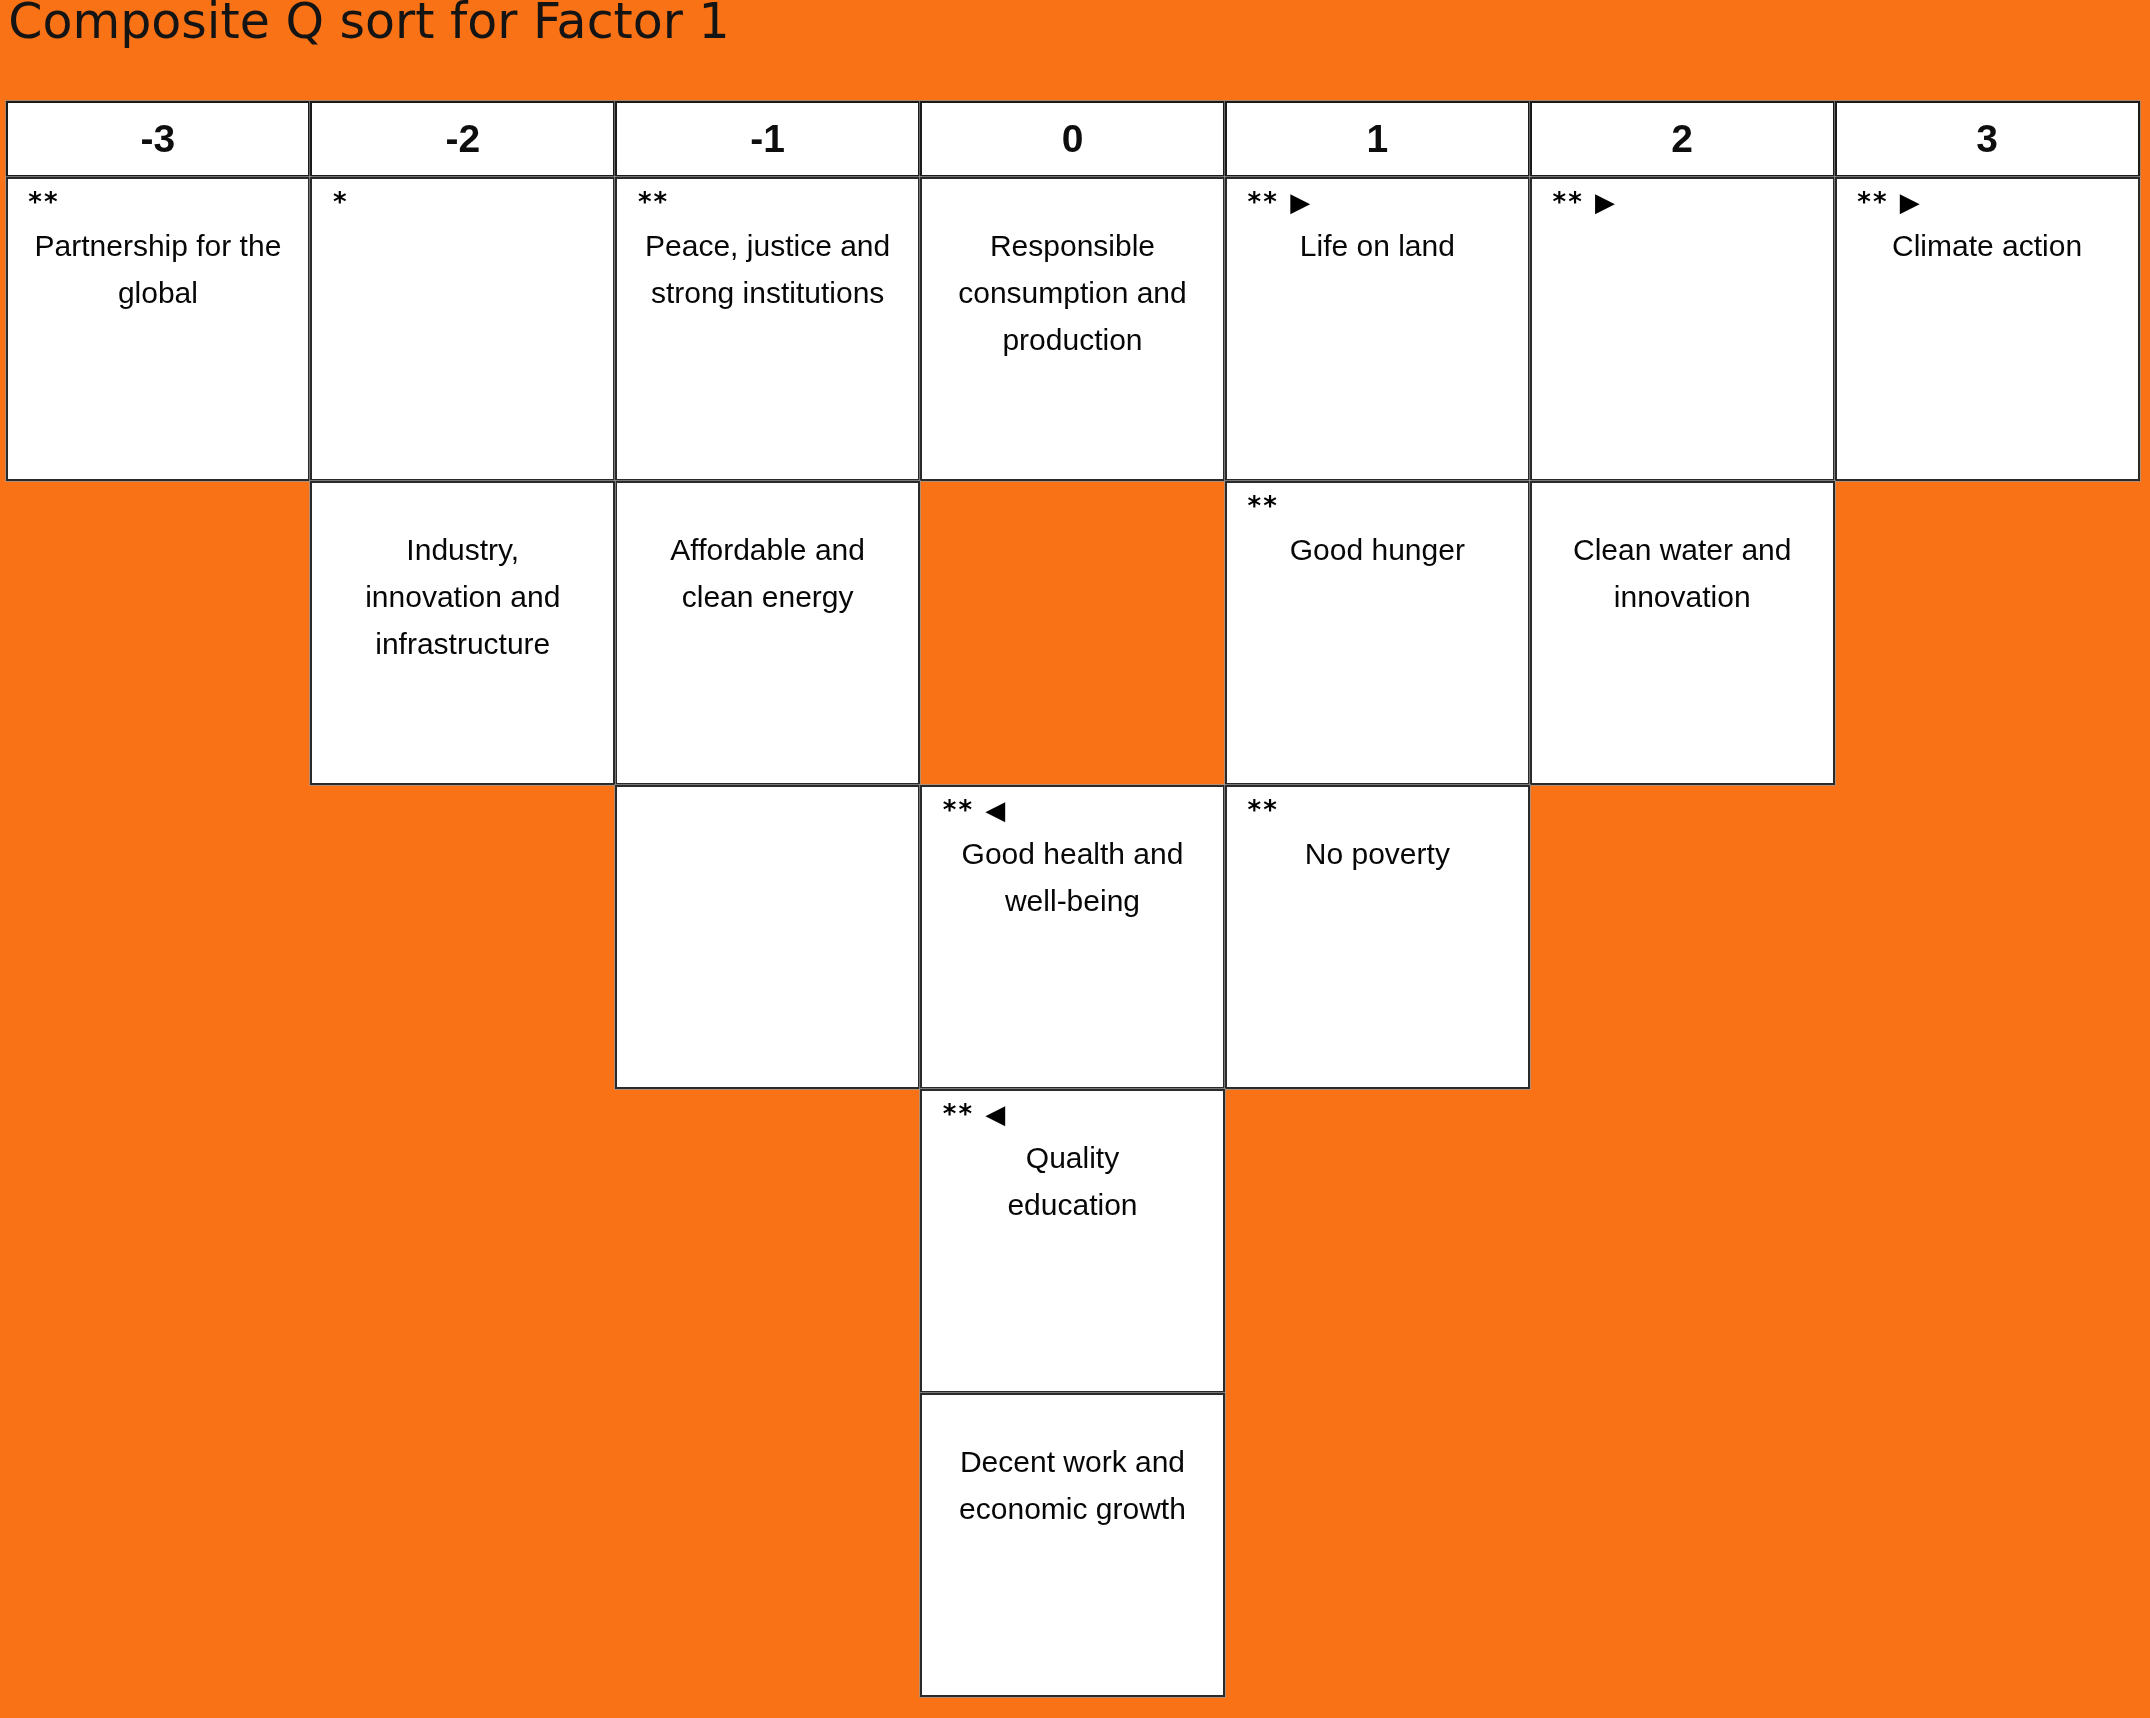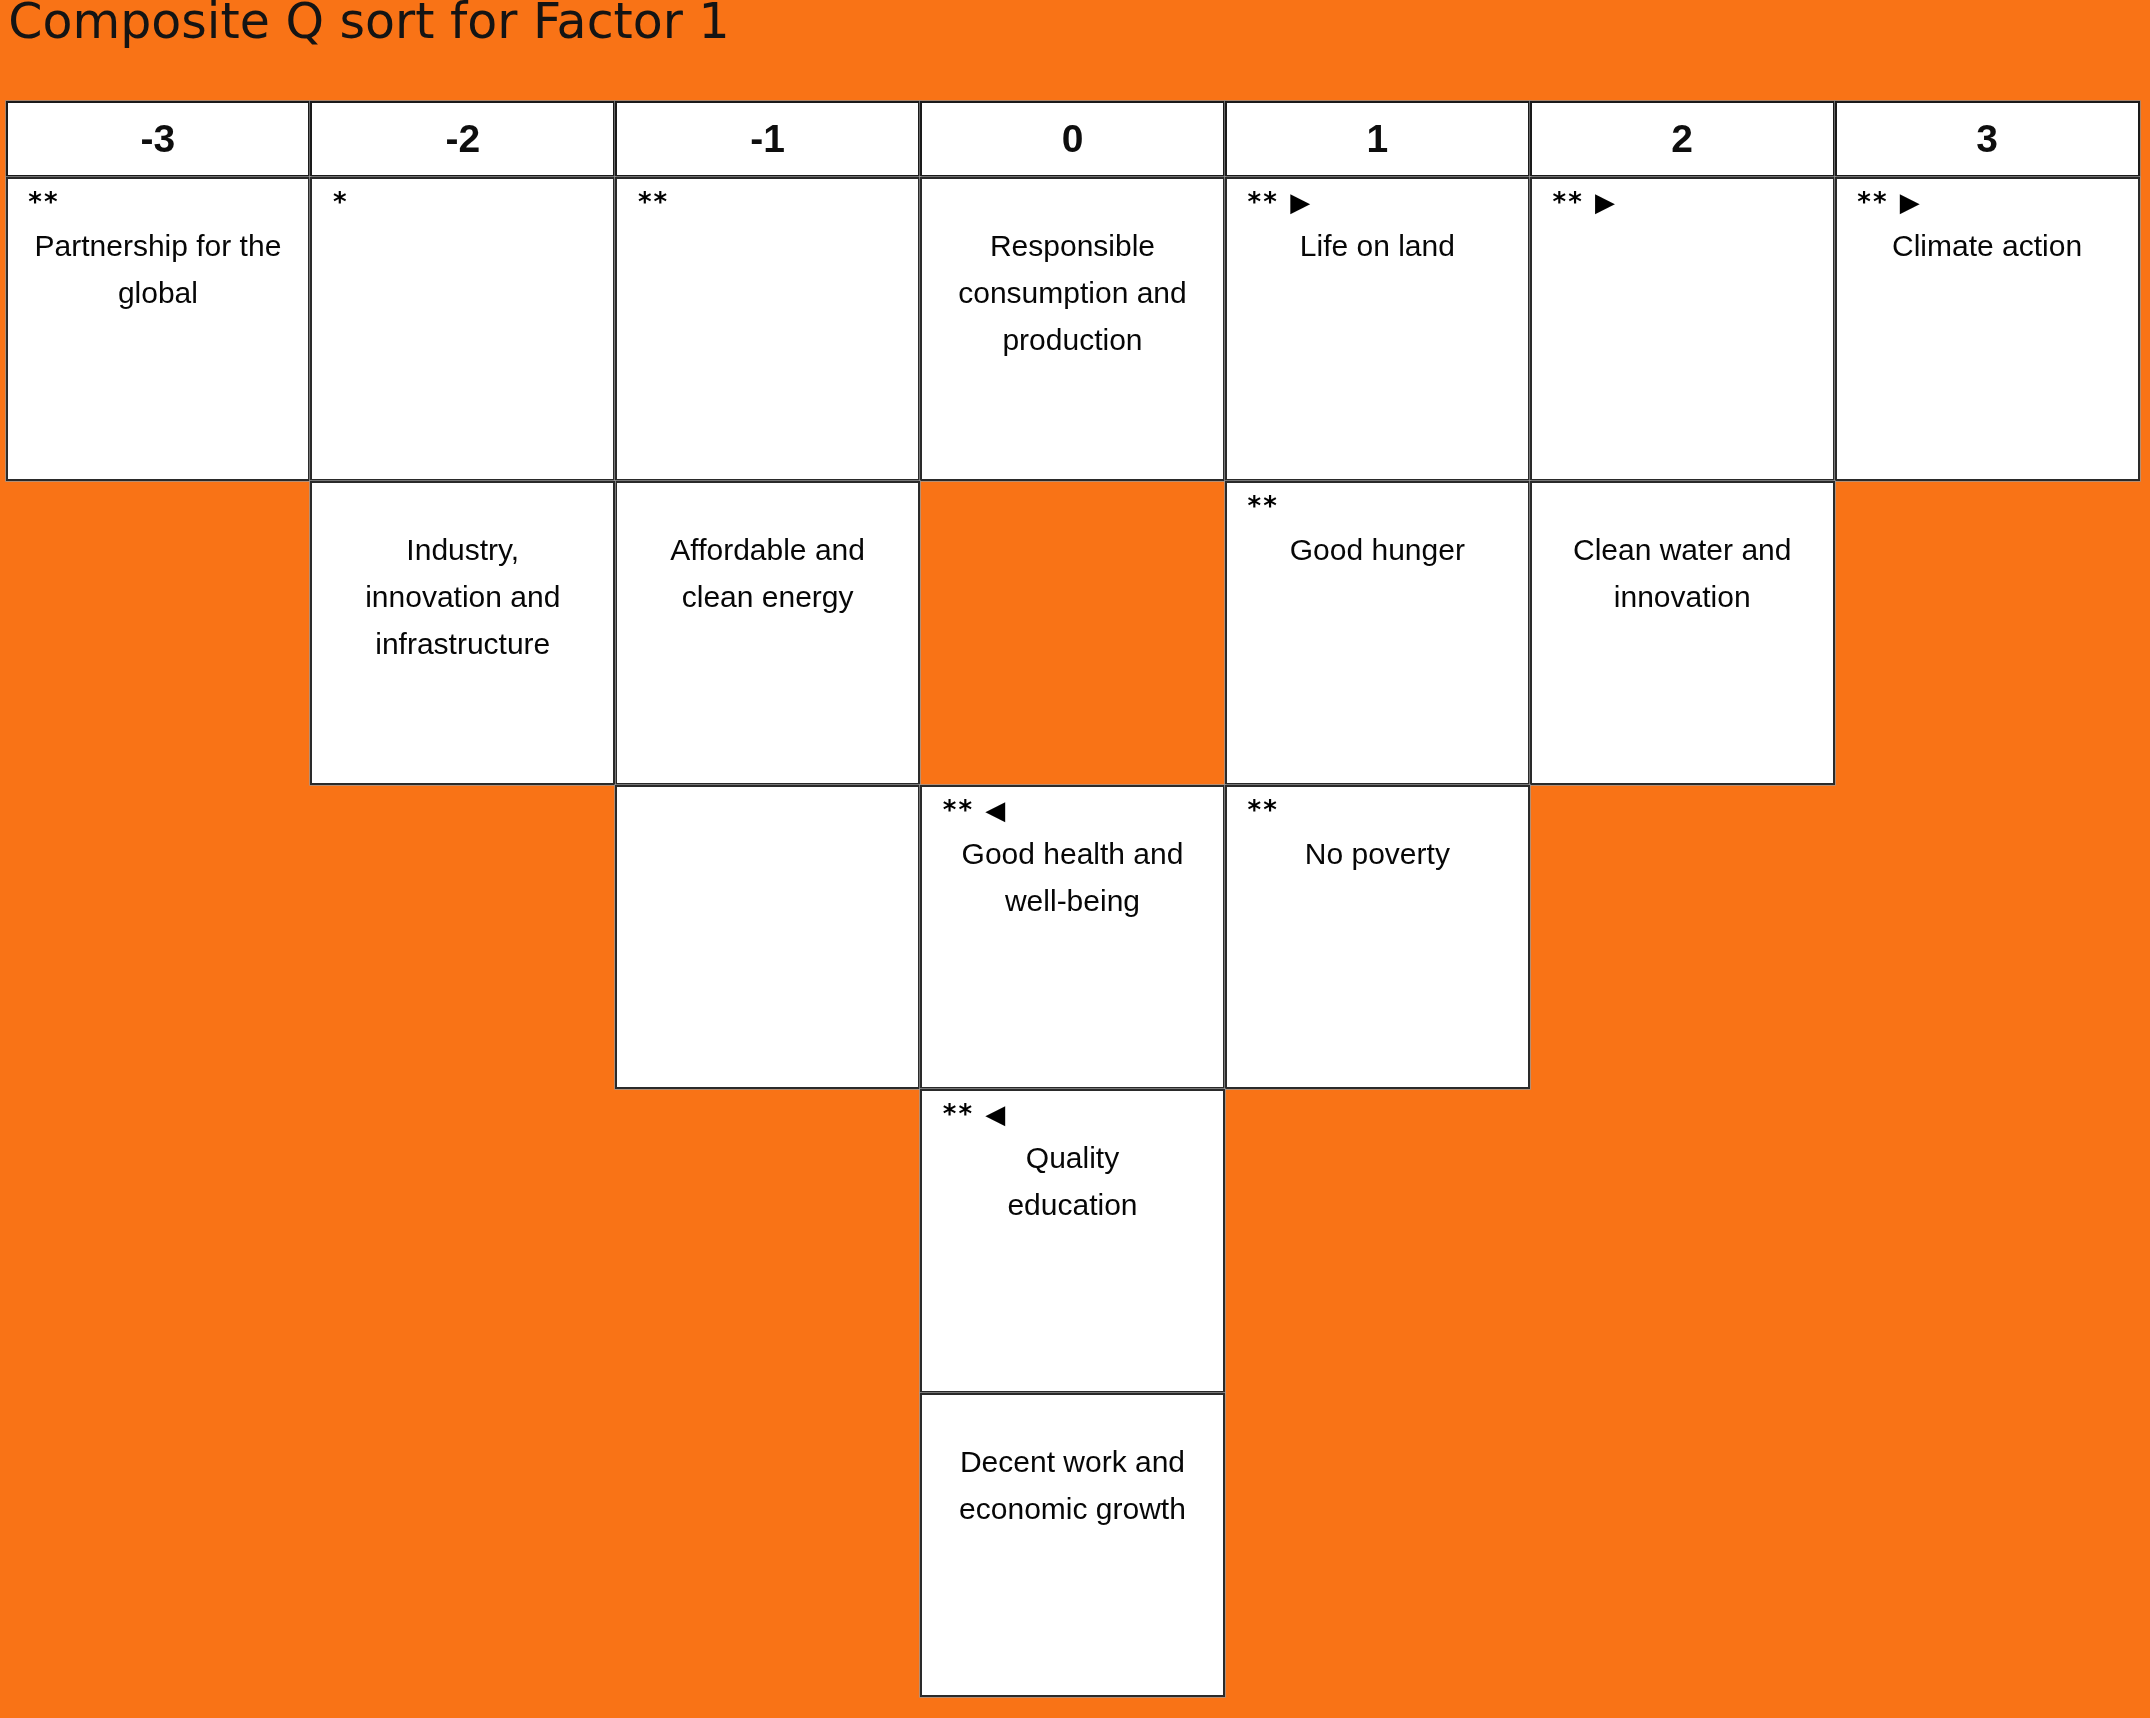--- a/index.html
+++ b/index.html
@@ -99,20 +99,21 @@
 
     <div class="cell" style="grid-area:2/1">
       <span class="marker">**</span>
       <span class="label">Partnership for the global</span>
     </div>
     <div class="cell" style="grid-area:2/2">
       <span class="marker">*</span>
     </div>
     <div class="cell" style="grid-area:2/3">
       <span class="marker">**</span>
+      <span class="label">Peace, justice and strong institutions</span>
     </div>
     <div class="cell" style="grid-area:2/4">
       <span class="marker"></span>
       <span class="label">Responsible consumption and production</span>
     </div>
     <div class="cell" style="grid-area:2/5">
       <span class="marker">** ▶</span>
       <span class="label">Life on land</span>
     </div>
     <div class="cell" style="grid-area:2/6">

